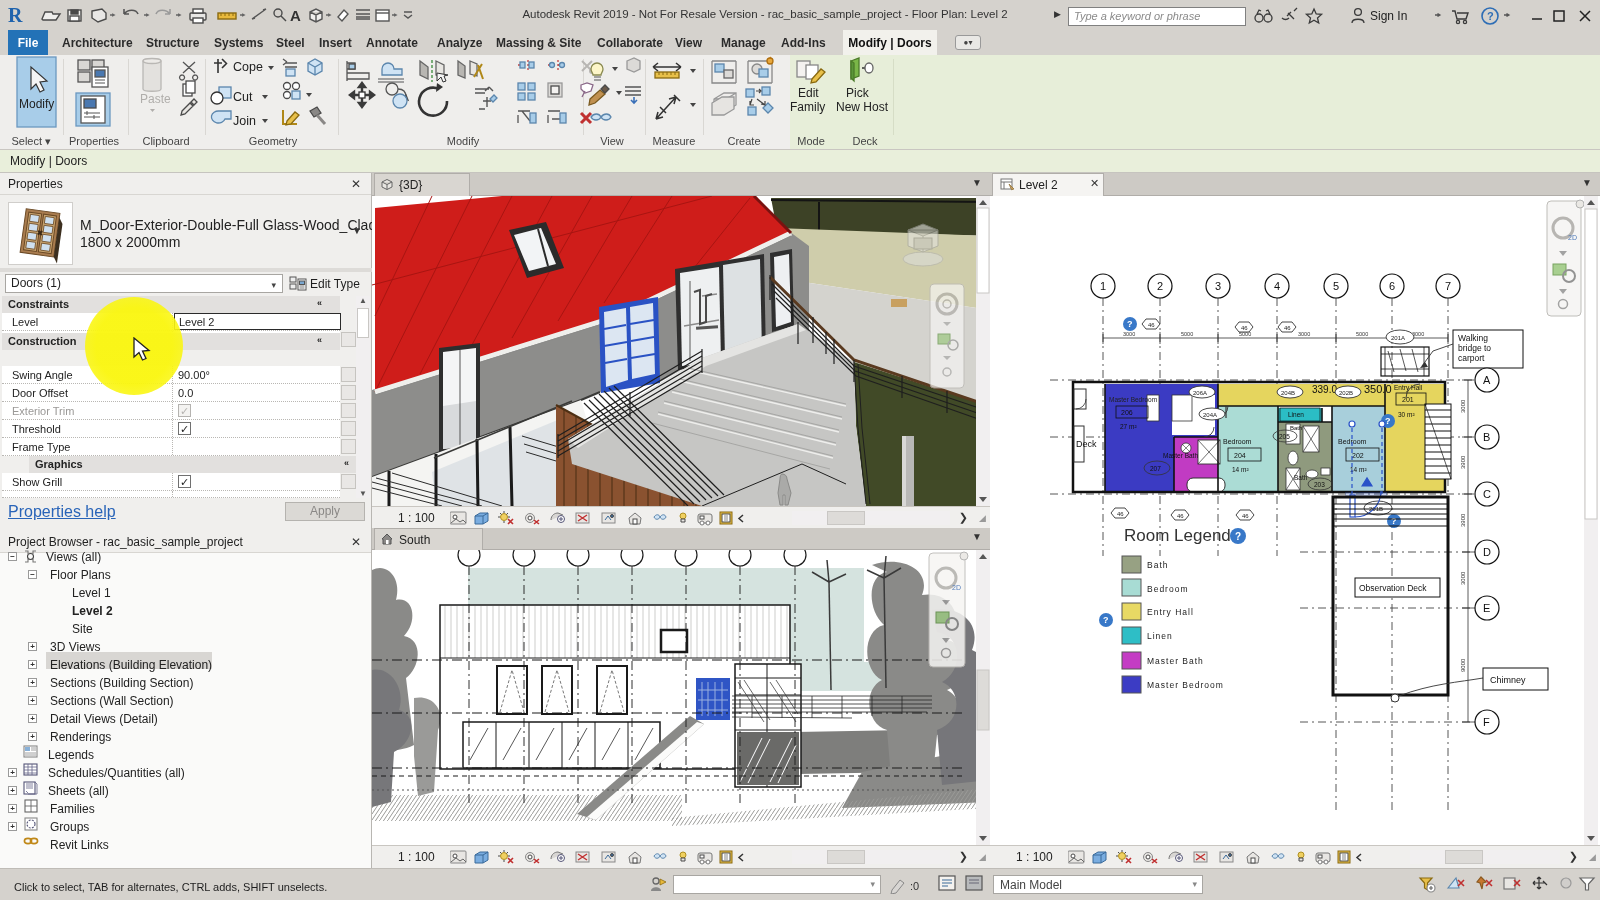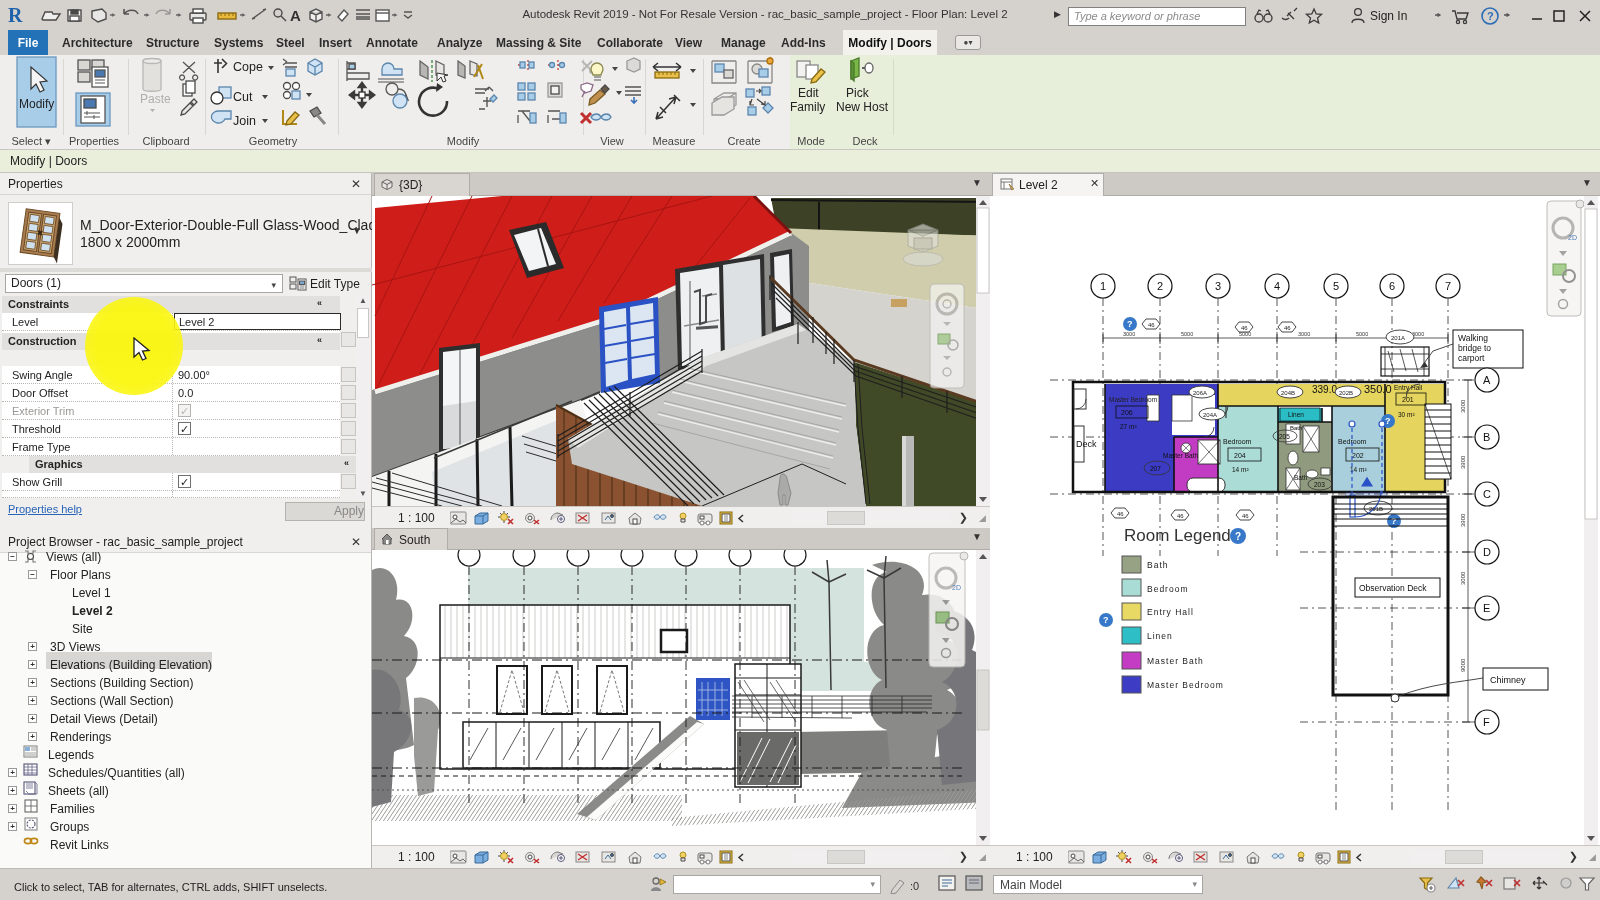--- a/index.html
+++ b/index.html
@@ -446,22 +446,22 @@
     <div class="pgrow" style="top:318px;height:7px;">
         <div class="pgdiv"></div>
       </div>
 
     <div class="abs" style="left:356px;top:123px;width:14px;height:202px;background:#f1eff0;">
       <span class="abs" style="left:0;top:0;width:14px;text-align:center;font-size:8px;color:#555;">▲</span>
       <div class="abs" style="left:1px;top:12px;width:12px;height:30px;background:#fff;border:1px solid #c9c7c4;"></div>
       <span class="abs" style="left:0;bottom:0;width:14px;text-align:center;font-size:8px;color:#555;">▼</span>
     </div>
 
-    <div class="abs" style="left:8px;top:330px;font-size:11px;color:#2964b8;text-decoration:underline;">Properties help</div>
-    <div class="abs" style="left:285px;top:329px;width:80px;height:19px;background:#dbd9d5;border:1px solid #b5b3af;color:#8a8886;font-size:12px;text-align:right;line-height:17px;">Apply</div>
+    <div class="abs" style="left:8px;top:330px;font-size:16px;color:#2964b8;text-decoration:underline;">Properties help</div>
+    <div class="abs" style="left:285px;top:329px;width:80px;height:19px;background:#dbd9d5;border:1px solid #b5b3af;color:#8a8886;font-size:12px;text-align:center;line-height:17px;">Apply</div>
 
     <div class="abs" style="left:85px;top:124px;width:98px;height:98px;border-radius:50%;
       background:radial-gradient(circle, rgba(250,246,16,0.96) 55%, rgba(250,246,16,0.85) 75%, rgba(250,246,16,0) 100%);"></div>
     <svg class="abs" style="left:131px;top:164px;" width="22" height="26" viewBox="0 0 22 26">
       <path d="M3 1 L3 20 L8 15.5 L11.5 23 L15 21.5 L11.5 14 L18 13.5 Z" fill="#fff" stroke="#222" stroke-width="1.3"></path>
     </svg>
   </div>
 
   <div id="browser">
     <div class="palhead" style="background:#f0efed;">Project Browser - rac_basic_sample_project <span class="closex" style="right:10px;">✕</span></div>
@@ -746,21 +746,21 @@
         </g>
       <path d="M293 5 l-4 3.5 4 3.5" stroke="#333" stroke-width="1.5"></path>
     </svg>
       <div class="abs" style="left:420px;top:4px;right:40px;height:14px;background:#f1eff0;"></div>
     <div class="abs" style="left:455px;top:4px;width:38px;height:14px;background:#dddbd8;border:1px solid #c9c7c4;"></div>
     <span class="abs" style="right:22px;top:4px;font-size:11px;color:#333;">❯</span>
     <span class="abs" style="right:4px;top:6px;font-size:9px;color:#999;">◢</span>
     </div>
 
   <div id="tabstrip-south">
-      <div class="vtab" style="left:2px;width:74px;padding-left:24px;">South</div>
+      <div class="vtab" style="left:2px;width:109px;padding-left:24px;">South</div>
     <svg class="abs" style="left:8px;top:4px;" width="14" height="14" viewBox="0 0 14 14">
         <path d="M2 7 L7 2 L12 7 L11 7 L11 12 L3 12 L3 7 Z" fill="#8a8886" stroke="#555" stroke-width="1"></path>
         <rect x="6" y="8" width="2.5" height="4" fill="#fff"></rect>
       </svg>
     <span class="abs" style="right:8px;top:3px;color:#333;font-size:10px;">▼</span>
     </div>
   <div id="viewsouth">
     <svg width="618" height="295" viewBox="0 0 618 295">
       <defs>
         <pattern id="hatch" width="8" height="6" patternUnits="userSpaceOnUse">

